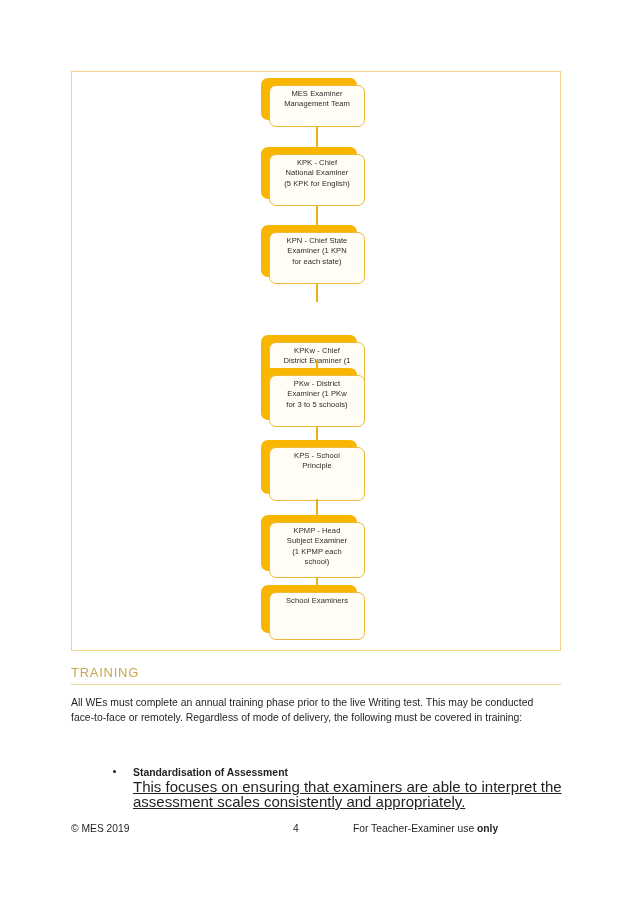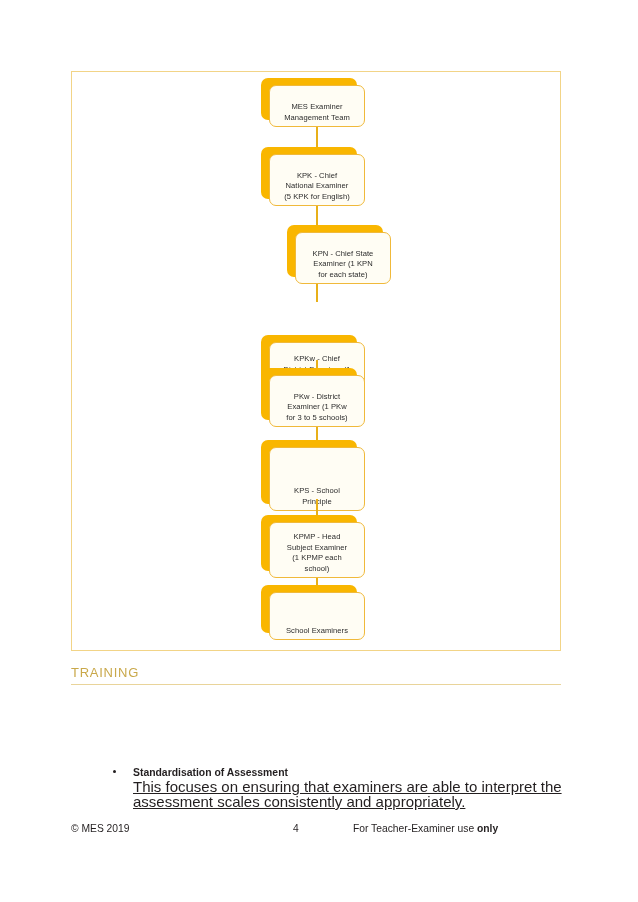--- a/index.html
+++ b/index.html
@@ -68,21 +68,21 @@
   .node-front {
     position: absolute;
     left: 0;
     top: 0;
     width: 96px;
     height: 100%;
     background: #fffdf4;
     border: 1.1px solid #f0b93a;
     border-radius: 7px;
     display: flex;
-    align-items: flex-end;
+    align-items: flex-start;
     justify-content: center;
     padding: 3px 5px;
   }
 
   .node-label {
     font-size: 7.6px;
     line-height: 10.4px;
     text-align: center;
     color: #2b2b2b;
     letter-spacing: 0.05px;
@@ -201,21 +201,21 @@
         <div class="connector" style="top: 55px; height: 27px;"></div>
         <div class="flow-node" style="top: 82px; height: 52px;">
           <div class="node-back"></div>
           <div class="node-front">
             <div class="node-label">KPK - Chief
 National Examiner
 (5 KPK for English)</div>
           </div>
         </div>
         <div class="connector" style="top: 134px; height: 26px;"></div>
-        <div class="flow-node" style="top: 160px; height: 52px; margin-left: 26px;">
+        <div class="flow-node" style="top: 160px; height: 52px;">
           <div class="node-back"></div>
           <div class="node-front">
             <div class="node-label">KPN - Chief State
 Examiner (1 KPN
 for each state)</div>
           </div>
         </div>
         <div class="connector" style="top: 212px; height: 18px;"></div>
         <div class="flow-node" style="top: 230px; height: 58px; margin-top: 40px;">
           <div class="node-back"></div>
@@ -229,21 +229,21 @@
         <div class="connector" style="top: 288px; height: 15px;"></div>
         <div class="flow-node" style="top: 303px; height: 52px;">
           <div class="node-back"></div>
           <div class="node-front">
             <div class="node-label">PKw - District
 Examiner (1 PKw
 for 3 to 5 schools)</div>
           </div>
         </div>
         <div class="connector" style="top: 355px; height: 20px;"></div>
-        <div class="flow-node" style="top: 375px; height: 64px;">
+        <div class="flow-node" style="top: 375px; height: 54px;">
           <div class="node-back"></div>
           <div class="node-front">
             <div class="node-label">KPS - School
 Principle</div>
           </div>
         </div>
         <div class="connector" style="top: 427px; height: 23px;"></div>
         <div class="flow-node" style="top: 450px; height: 56px;">
           <div class="node-back"></div>
           <div class="node-front">
@@ -258,20 +258,21 @@
           <div class="node-back"></div>
           <div class="node-front">
             <div class="node-label">School Examiners</div>
           </div>
         </div>
       </div>
   </div>
 
   <div class="section-heading">TRAINING</div>
 
+  <div class="body-para">All WEs must complete an annual training phase prior to the live Writing test. This may be conducted face-to-face or remotely.  Regardless of mode of delivery, the following must be covered in training:</div>
 
   <ul class="bullet-list">
     <li class="bullet-item">
       <span class="bullet-dot"></span>
       <div class="bullet-title">Standardisation of Assessment</div>
       <div class="bullet-body">This focuses on ensuring that examiners are able to interpret the assessment scales consistently and appropriately.</div>
     </li>
   </ul>
 
   <div class="footer">

